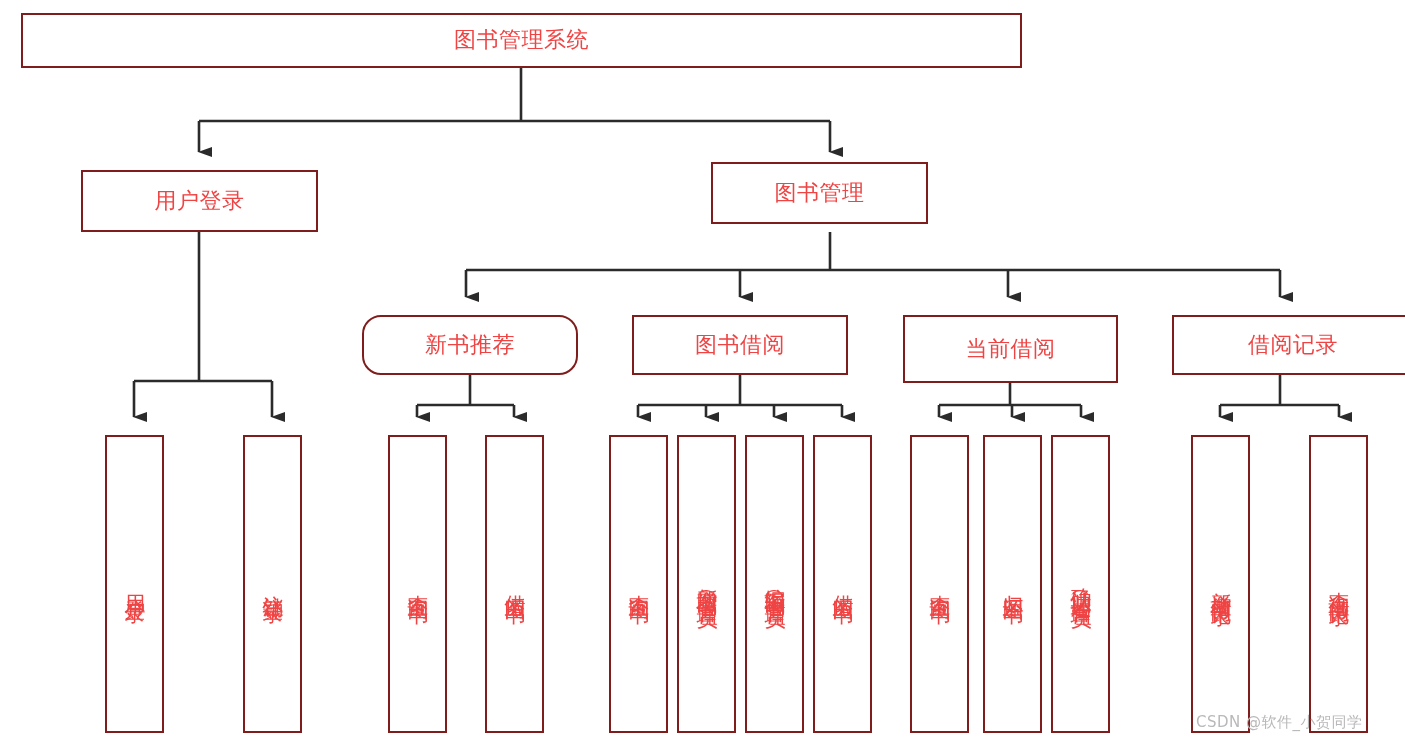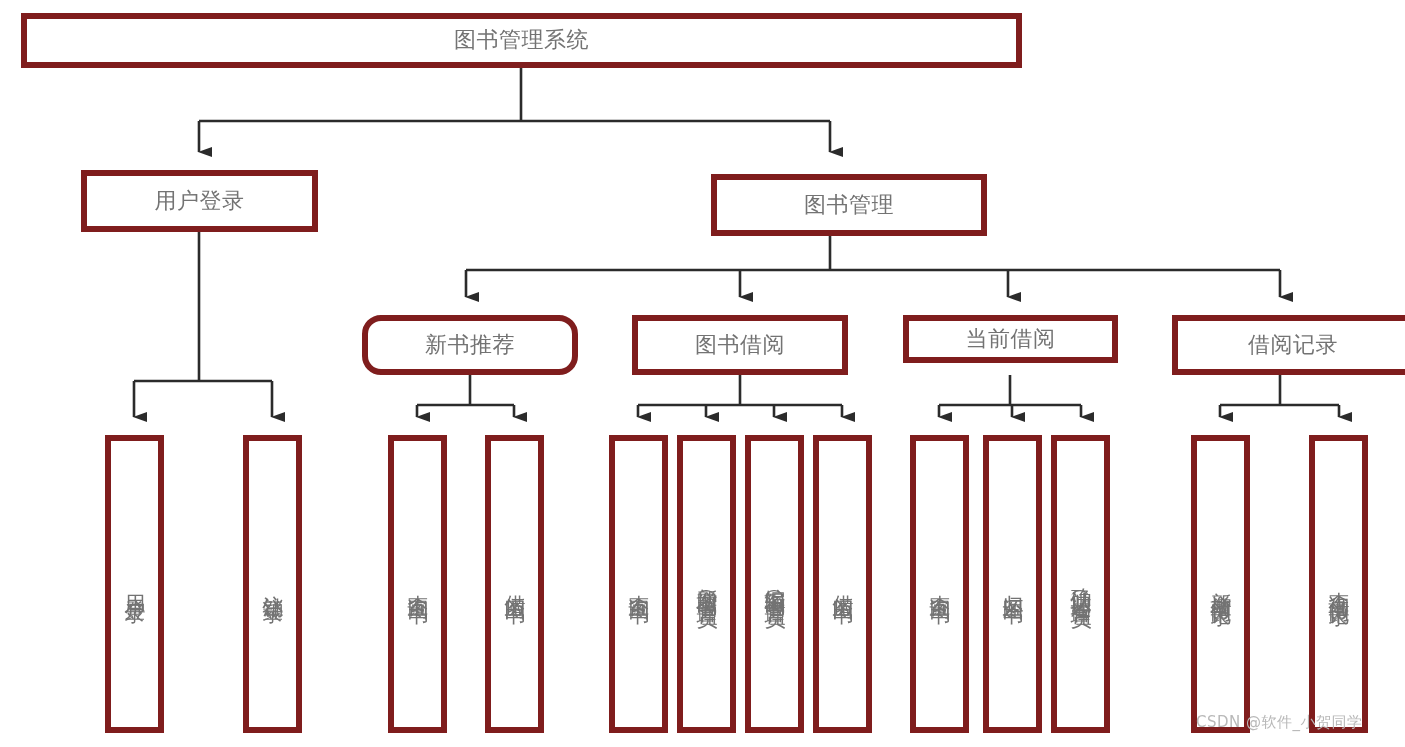--- a/index.html
+++ b/index.html
@@ -20,26 +20,26 @@
   #diagram-svg {
     position: absolute;
     left: 0;
     top: 0;
     width: 1405px;
     height: 747px;
   }
   .node {
     position: absolute;
     box-sizing: border-box;
-    border: 6px solid #7f1d1d;
+    border: 2px solid #7f1d1d;
     background: #ffffff;
     display: flex;
     align-items: center;
     justify-content: center;
-    color: #737373;
+    color: #ef4444;
   }
   .node .label {
     display: block;
     text-align: center;
     line-height: 1.12;
   }
   .node.horiz .label {
     font-size: 22px;
     letter-spacing: 0.5px;
   }
@@ -134,31 +134,31 @@
     </g>
   </svg>
 
   <div class="node horiz" style="left:21px; top:13px; width:1001px; height:55px;">
     <span class="label">图书管理系统</span>
   </div>
 
   <div class="node horiz" style="left:81px; top:170px; width:237px; height:62px;">
     <span class="label">用户登录</span>
   </div>
-  <div class="node horiz" style="left:711px; top:174px; width:276px; height:62px;">
+  <div class="node horiz" style="left:711px; top:162px; width:217px; height:62px;">
     <span class="label">图书管理</span>
   </div>
 
   <div class="node horiz" style="left:362px; top:315px; width:216px; height:60px;border-radius:19px;">
     <span class="label">新书推荐</span>
   </div>
   <div class="node horiz" style="left:632px; top:315px; width:216px; height:60px;">
     <span class="label">图书借阅</span>
   </div>
-  <div class="node horiz" style="left:903px; top:315px; width:215px; height:48px;">
+  <div class="node horiz" style="left:903px; top:315px; width:215px; height:68px;">
     <span class="label">当前借阅</span>
   </div>
   <div class="node horiz" style="left:1172px; top:315px; width:242px; height:60px;">
     <span class="label">借阅记录</span>
   </div>
 
   <div class="node vert" style="left:105px; top:435px; width:59px; height:298px;">
     <span class="label">用户登录</span>
   </div>
   <div class="node vert" style="left:243px; top:435px; width:59px; height:298px;">

